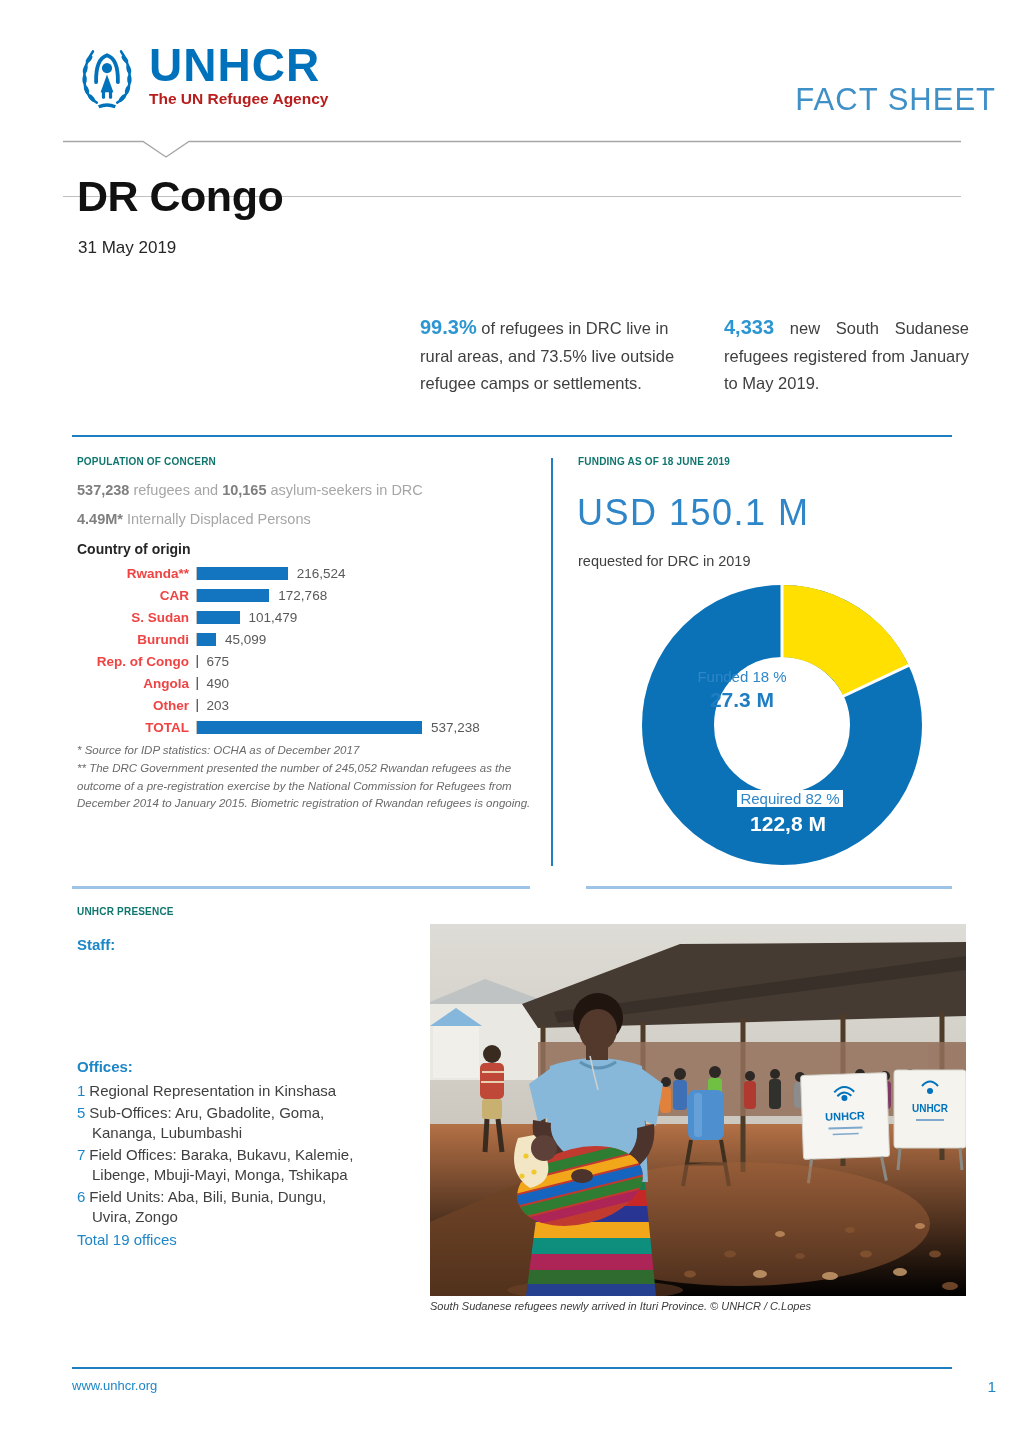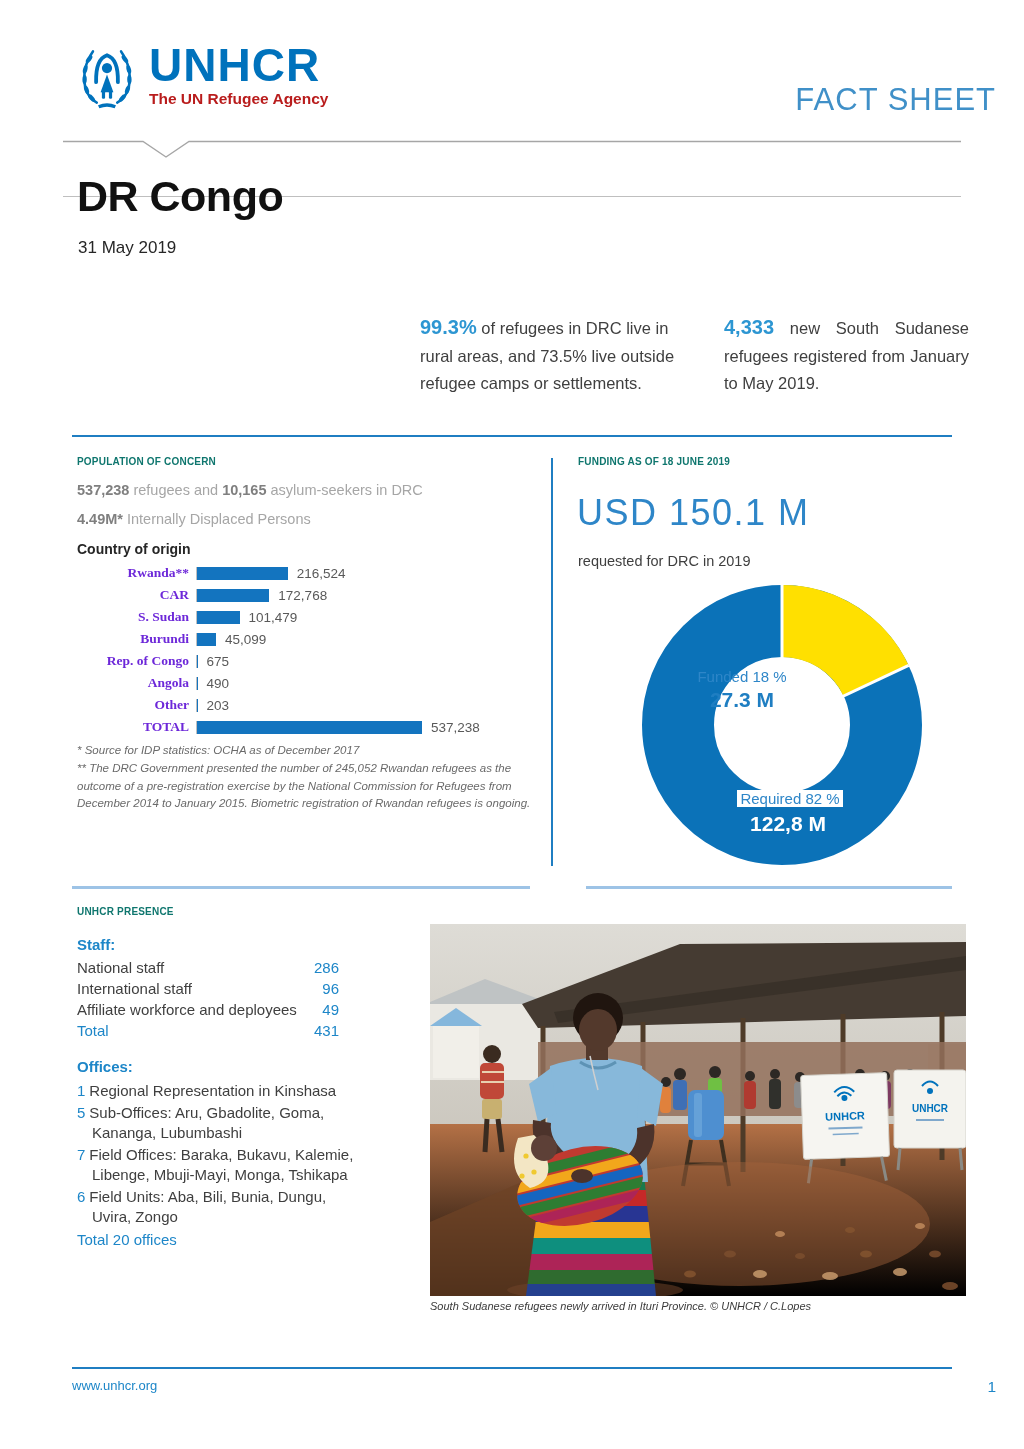--- a/index.html
+++ b/index.html
@@ -31,21 +31,21 @@
 
   
   .sec-heading{font-size:10px;font-weight:bold;color:#0f766e;letter-spacing:0.2px;}
   .pop-heading{left:77px;top:456px;}
   .pop-line{left:77px;top:482px;font-size:14.5px;color:#A6A6A6;}
   .pop-line b{color:#7F7F7F;}
   .pop-line2{left:77px;top:511px;font-size:14.5px;color:#A6A6A6;}
   .chart-title{left:77px;top:541px;font-size:14px;font-weight:bold;color:#262626;}
   .bar-chart{left:77px;top:562px;width:460px;}
   .bar-row{display:flex;align-items:center;height:22px;}
-  .bar-label{width:112px;text-align:right;font-size:13.5px;font-weight:600;color:#6d28d9;flex:none;padding-right:7px;font-family:Liberation Serif, serif;}
+  .bar-label{width:112px;text-align:right;font-size:13.5px;font-weight:600;color:#ef4444;flex:none;padding-right:7px;}
   .bar-track{height:13px;background:transparent;border-left:1px solid #BFBFBF;flex:none;}
   .bar-fill{display:block;height:100%;background:#1374BF;}
   .bar-value{font-size:13.5px;color:#595959;padding-left:9px;white-space:nowrap;}
   .footnotes{left:77px;top:742px;width:458px;font-size:11.5px;font-style:italic;color:#6A6A6A;line-height:1.55;}
   .footnotes .fn{display:block;}
 
   
   .fund-heading{left:578px;top:456px;}
   .fund-amount{left:577px;top:492px;font-size:36px;color:#2E86C8;letter-spacing:1.5px;}
   .fund-caption{left:578px;top:553px;font-size:14.5px;color:#3F3F3F;}
@@ -228,46 +228,28 @@
   <div class="abs donut-label-funded">Funded 18 %</div>
   <div class="abs donut-value-funded">27.3 M</div>
   <div class="abs donut-label-required"><span class="chip">Required 82 %</span></div>
   <div class="abs donut-value-required">122,8 M</div>
 
   <div class="abs rule-light1"></div>
   <div class="abs rule-light2"></div>
 
   <div class="abs sec-heading presence-heading">UNHCR PRESENCE</div>
   <div class="abs staff-heading">Staff:</div>
-  <div class="abs staff-table">
-    <div class="staff-row">
-        <span class="lbl">National staff</span>
-        <span class="val">286</span>
-      </div>
-    <div class="staff-row">
-        <span class="lbl">International staff</span>
-        <span class="val">96</span>
-      </div>
-    <div class="staff-row">
-        <span class="lbl">Affiliate workforce and deployees</span>
-        <span class="val">49</span>
-      </div>
-    <div class="staff-row total">
-        <span class="lbl">Total</span>
-        <span class="val">431</span>
-      </div>
-  </div>
 
   <div class="abs offices-heading">Offices:</div>
   <div class="abs office-list">
     <div class="office-item"><span class="office-num">1</span><span>Regional Representation in Kinshasa</span></div>
     <div class="office-item"><span class="office-num">5</span><span>Sub-Offices: Aru, Gbadolite, Goma, Kananga, Lubumbashi</span></div>
     <div class="office-item"><span class="office-num">7</span><span>Field Offices: Baraka, Bukavu, Kalemie, Libenge, Mbuji-Mayi, Monga, Tshikapa</span></div>
     <div class="office-item"><span class="office-num">6</span><span>Field Units: Aba, Bili, Bunia, Dungu, Uvira, Zongo</span></div>
-    <div class="offices-total">Total 20 offices</div>
+    <div class="offices-total">Total 19 offices</div>
   </div>
 
   <div class="abs photo">
     <svg viewBox="0 0 536 372" preserveAspectRatio="none">
       <defs>
         <linearGradient id="gSky" x1="0" y1="0" x2="0" y2="1">
           <stop offset="0" stop-color="#DEDCD6"></stop>
             <stop offset="1" stop-color="#CBC7BE"></stop>
         </linearGradient>
         <linearGradient id="gGround" x1="0" y1="0" x2="0" y2="1">

